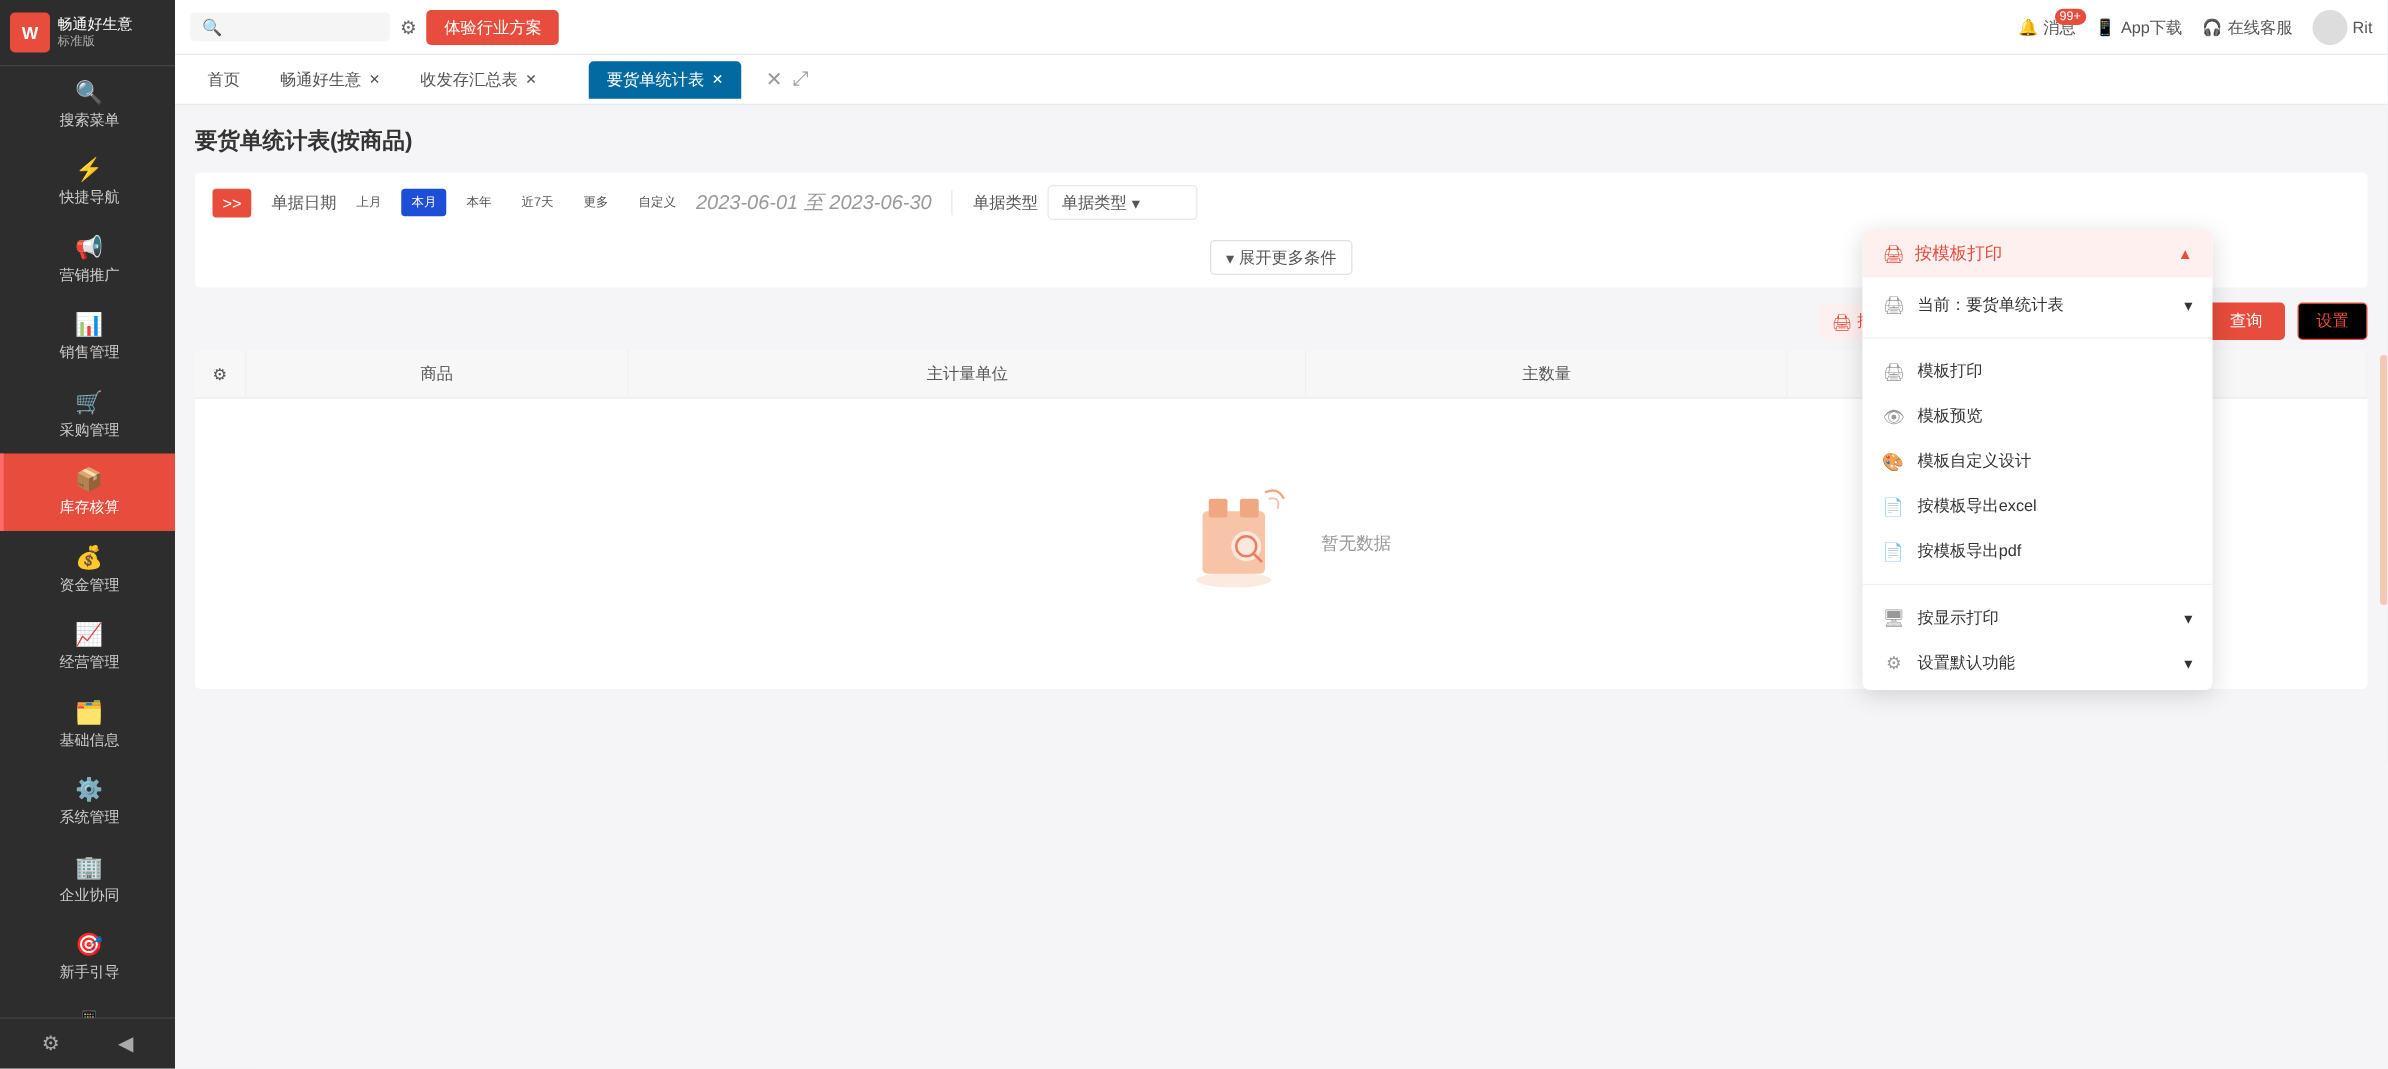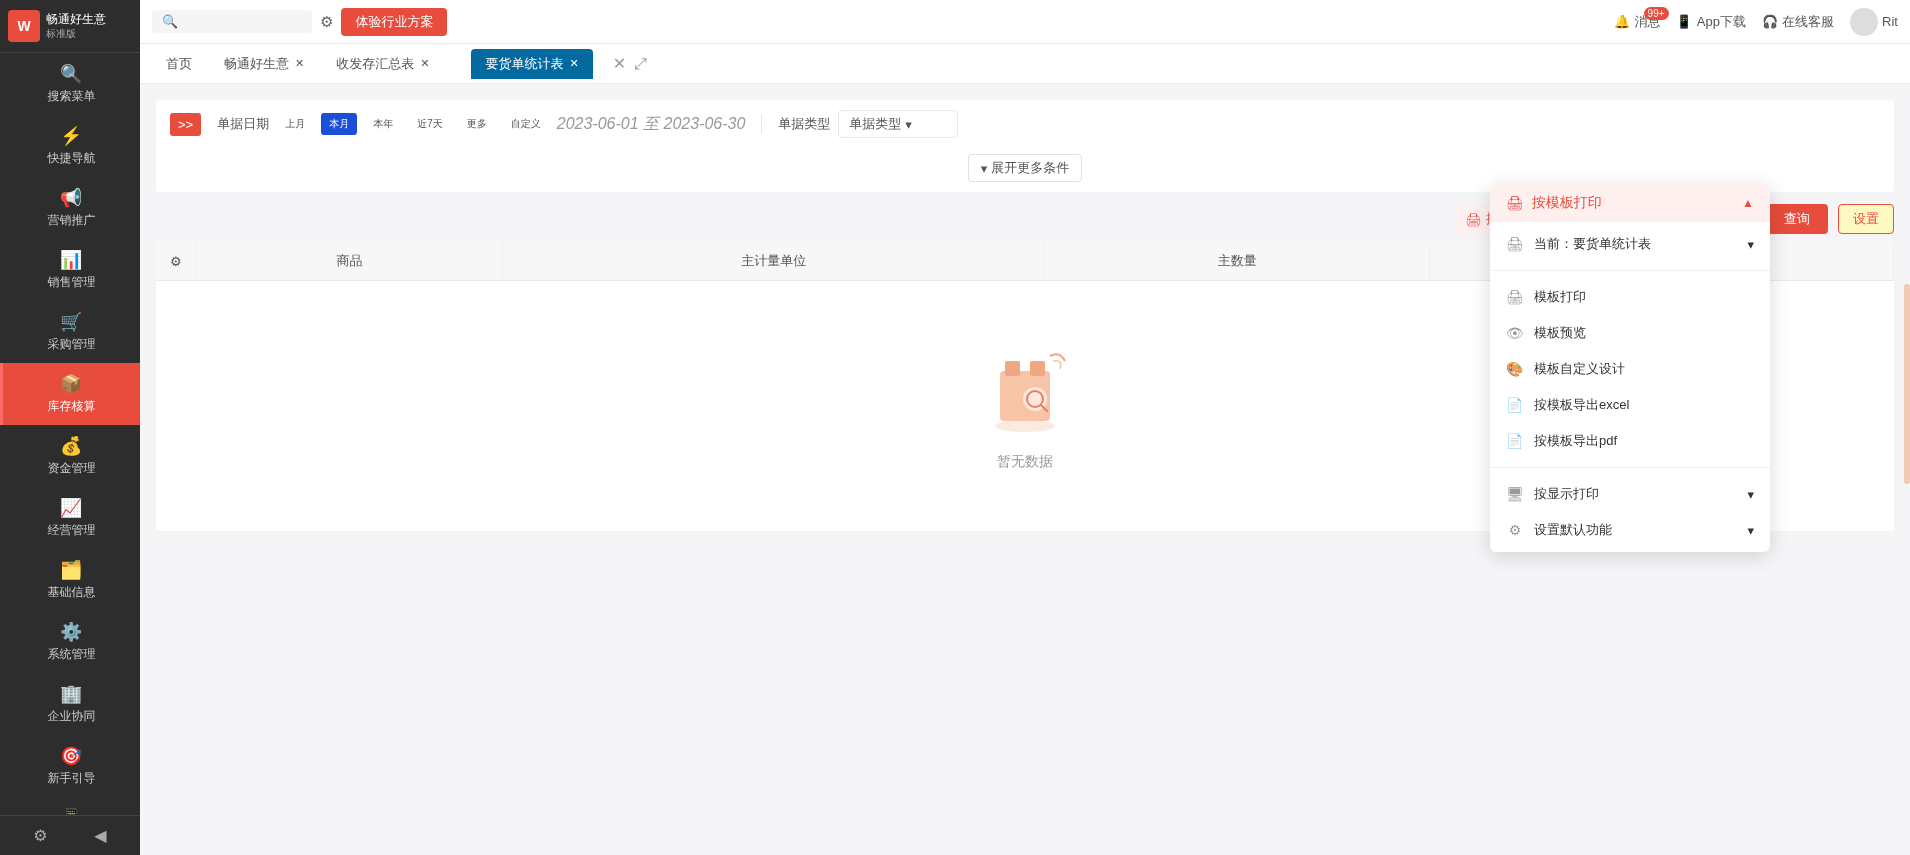--- a/index.html
+++ b/index.html
@@ -295,21 +295,21 @@
       font-size: 13px;
       cursor: pointer;
     }
     .settings-btn {
       border: 1px solid #e74c3c;
       color: #e74c3c;
       border-radius: 4px;
       padding: 5px 14px;
       font-size: 13px;
       cursor: pointer;
-      background: #fef9c3;
+      background: #000000;
     }
 
     
     .table-container {
       background: #fff;
       border-radius: 4px;
       overflow: auto;
     }
     table {
       width: 100%;
@@ -325,25 +325,26 @@
       text-align: center;
       color: #555;
       font-weight: 500;
       border-right: 1px solid #f0f0f0;
     }
     th:first-child { width: 40px; text-align: center; }
 
     
     .empty-state {
       display: flex;
-      flex-direction: column;
+      flex-direction: row;
       align-items: center;
       justify-content: center;
       padding: 60px 20px;
       background: #fff;
+      gap: 20px;
     }
     .empty-icon {
       width: 100px;
       height: 100px;
       margin-bottom: 12px;
     }
     .empty-text { color: #999; font-size: 14px; }
 
     
     .dropdown-menu {
@@ -524,20 +525,21 @@
     <div class="tab active">
       <span>要货单统计表</span>
       <span class="close-icon">✕</span>
     </div>
     <span class="tab-close-btn">✕</span>
     <span class="tab-expand-btn">⤢</span>
   </div>
 
   <div class="page-content">
 
+    <div class="page-title">要货单统计表(按商品)</div>
 
     <div class="filter-bar">
       <button class="filter-expand-btn">&gt;&gt;</button>
       <span class="filter-label">单据日期</span>
       <button class="date-btn">上月</button>
       <button class="date-btn active">本月</button>
       <button class="date-btn">本年</button>
       <button class="date-btn">近7天</button>
       <button class="date-btn">更多</button>
       <button class="date-btn">自定义</button>

